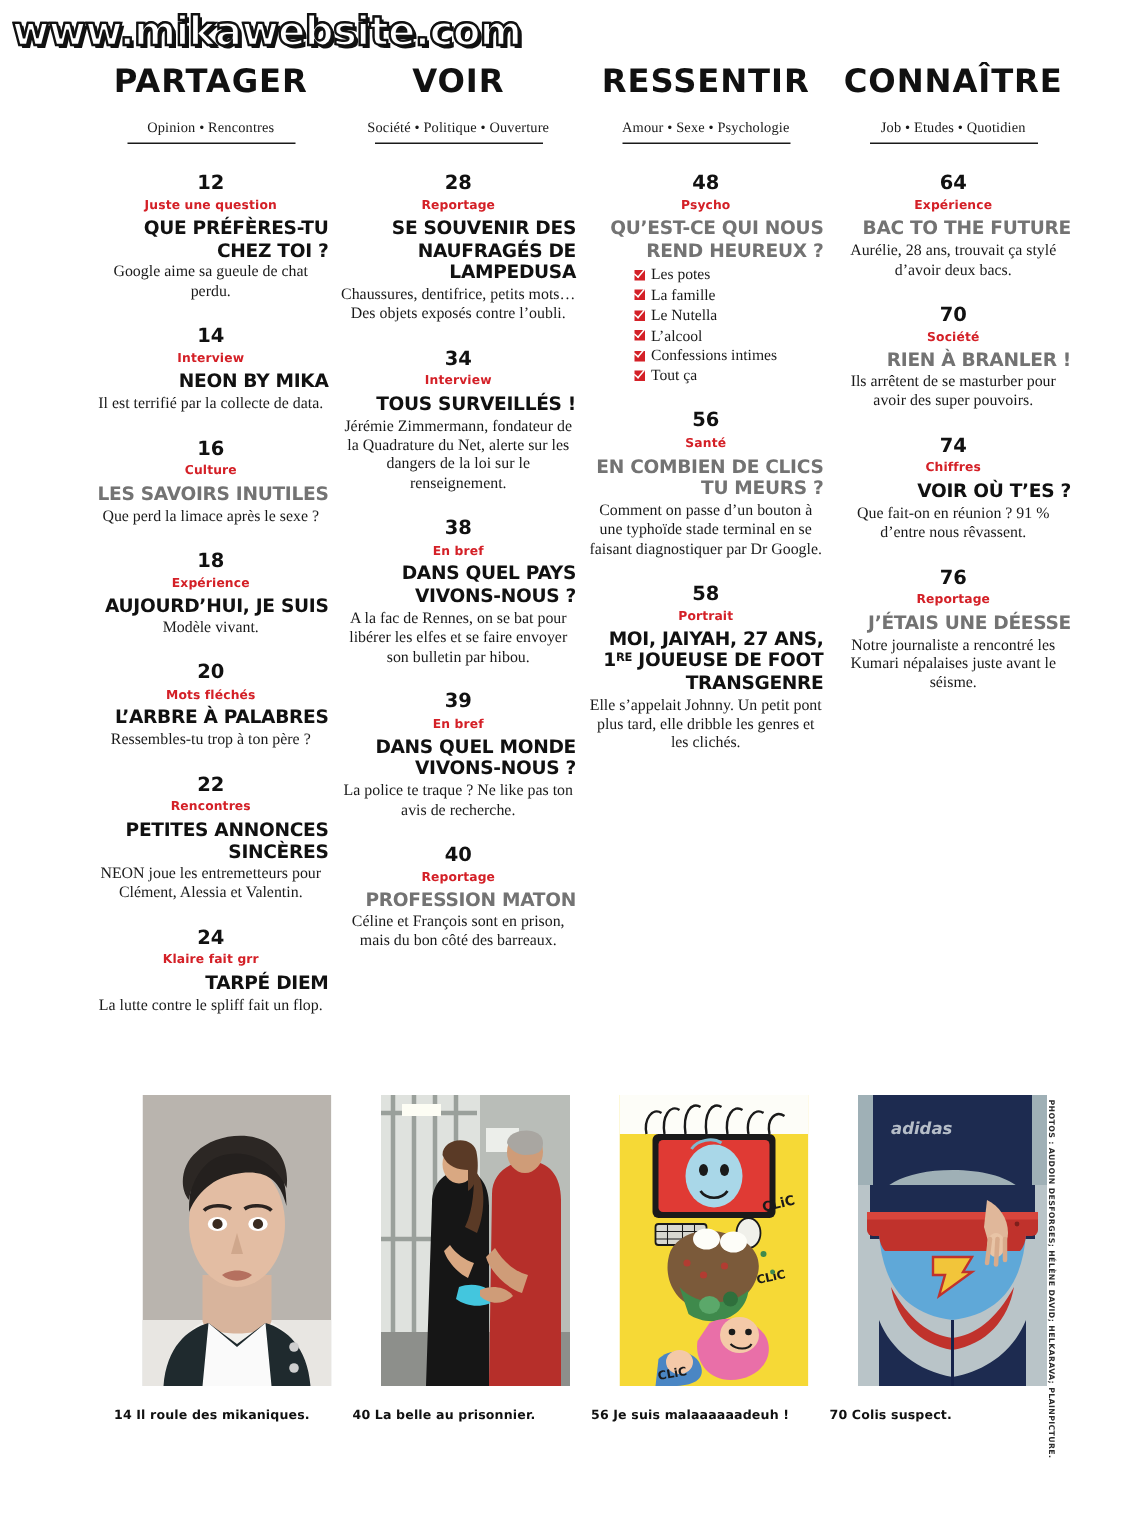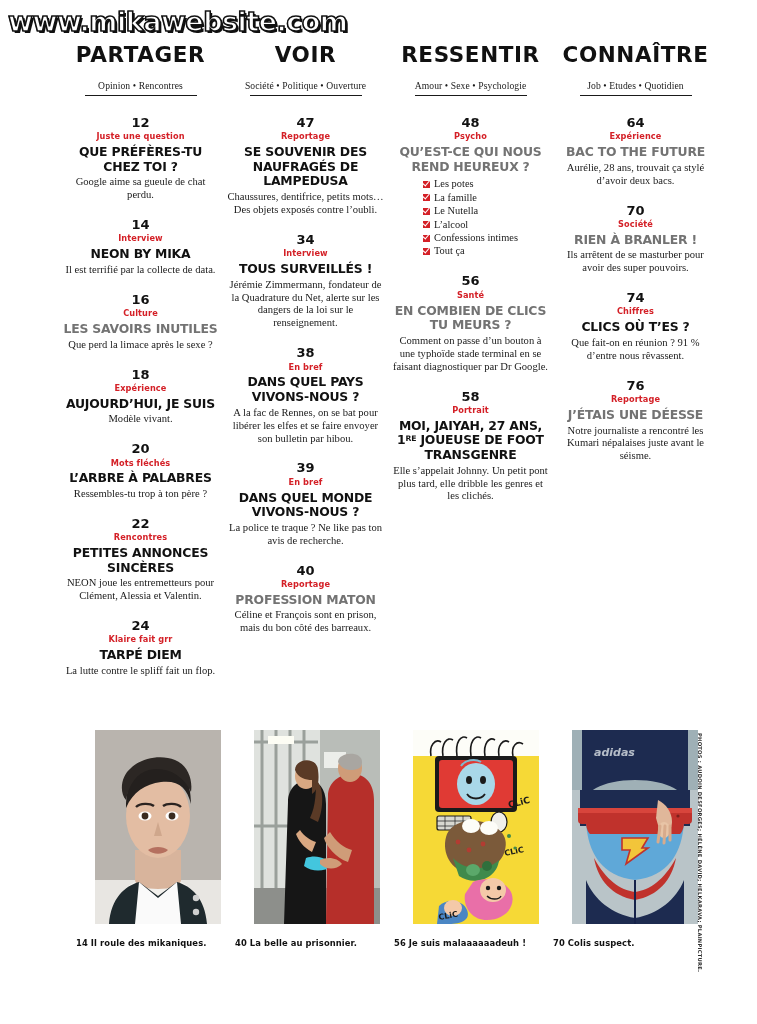--- a/index.html
+++ b/index.html
@@ -74,20 +74,21 @@
     letter-spacing:0.1px;
   }
   .entry-title{
     font-family:"DejaVu Sans", sans-serif;
     font-weight:bold;
     font-size:12.4px;
     line-height:1.18;
     margin-top:3px;
     color:#111;
     letter-spacing:-0.2px;
+    text-align:right;
   }
   .entry-title.red{color:#737373;}
   .entry-title sup{font-size:0.62em;vertical-align:0.45em;}
   .entry-desc{
     font-family:"Liberation Serif", serif;
     font-size:10.6px;
     line-height:1.22;
     margin-top:2px;
     color:#1a1a1a;
   }
@@ -236,21 +237,21 @@
             <div class="entry-desc">La lutte contre le spliff fait un flop.</div>
           </div>
         </div>
       </div>
       <div class="col">
         <div class="col-head">VOIR</div>
         <div class="col-sub">Société • Politique • Ouverture</div>
         <div class="col-rule"></div>
         <div class="entries">
           <div class="entry">
-            <div class="entry-page">47</div>
+            <div class="entry-page">28</div>
             <div class="entry-cat">Reportage</div>
             <div class="entry-title">SE SOUVENIR DES NAUFRAGÉS DE LAMPEDUSA</div>
             <div class="entry-desc">Chaussures, dentifrice, petits mots… Des objets exposés contre l’oubli.</div>
           </div>
           <div class="entry">
             <div class="entry-page">34</div>
             <div class="entry-cat">Interview</div>
             <div class="entry-title">TOUS SURVEILLÉS !</div>
             <div class="entry-desc">Jérémie Zimmermann, fondateur de la Quadrature du Net, alerte sur les dangers de la loi sur le renseignement.</div>
           </div>
@@ -307,21 +308,21 @@
           </div>
           <div class="entry">
             <div class="entry-page">70</div>
             <div class="entry-cat">Société</div>
             <div class="entry-title red">RIEN À BRANLER !</div>
             <div class="entry-desc">Ils arrêtent de se masturber pour avoir des super pouvoirs.</div>
           </div>
           <div class="entry">
             <div class="entry-page">74</div>
             <div class="entry-cat">Chiffres</div>
-            <div class="entry-title">CLICS OÙ T’ES ?</div>
+            <div class="entry-title">VOIR OÙ T’ES ?</div>
             <div class="entry-desc">Que fait-on en réunion ? 91 % d’entre nous rêvassent.</div>
           </div>
           <div class="entry">
             <div class="entry-page">76</div>
             <div class="entry-cat">Reportage</div>
             <div class="entry-title red">J’ÉTAIS UNE DÉESSE</div>
             <div class="entry-desc">Notre journaliste a rencontré les Kumari népalaises juste avant le séisme.</div>
           </div>
         </div>
       </div>

